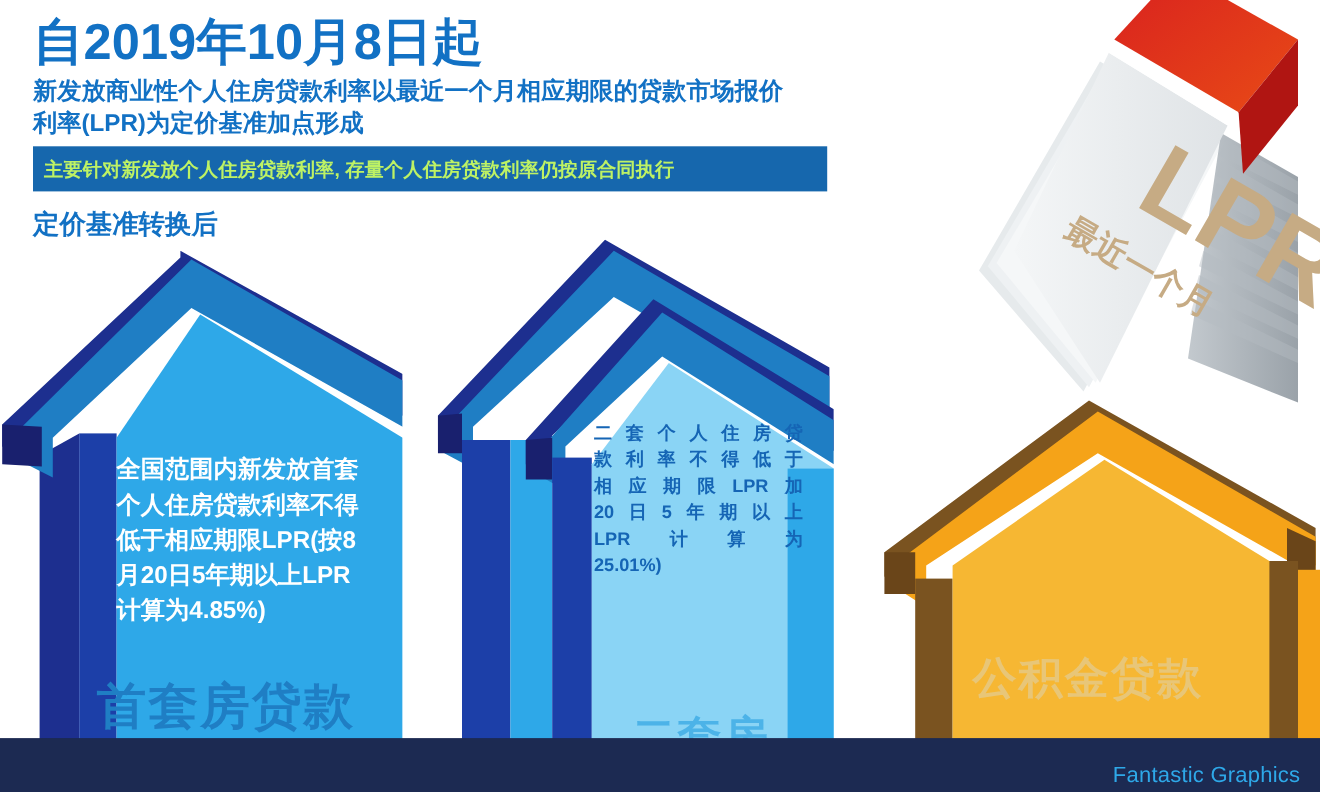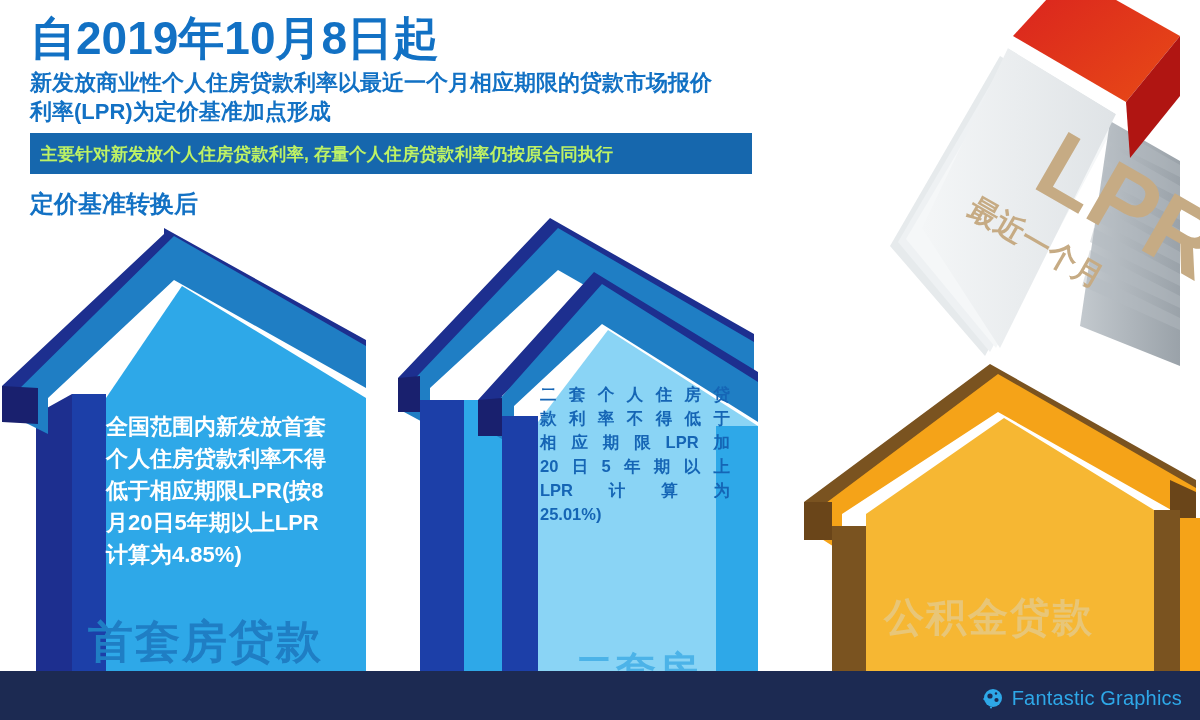--- a/index.html
+++ b/index.html
@@ -58,21 +58,21 @@
   
   #lprpad{position:absolute;left:880px;top:-4px;width:320px;height:400px;}
 
   
   .footer{
     position:absolute;left:0;top:671px;width:1200px;height:49px;
     background:#1c2a52;
   }
   .brand{
     position:absolute;right:18px;top:686px;height:24px;
-    display:flex;align-items:center;gap:8px;
+    display:flex;align-items:center;gap:8px;flex-direction:column;
   }
   .brand-name{color:#2ea8e8;font-size:20px;letter-spacing:0.2px;}
 </style>
 </head>
 <body>
 
 <div class="stage">
 
   <div class="hdr">
     <div class="hdr-title">自2019年10月8日起</div>

